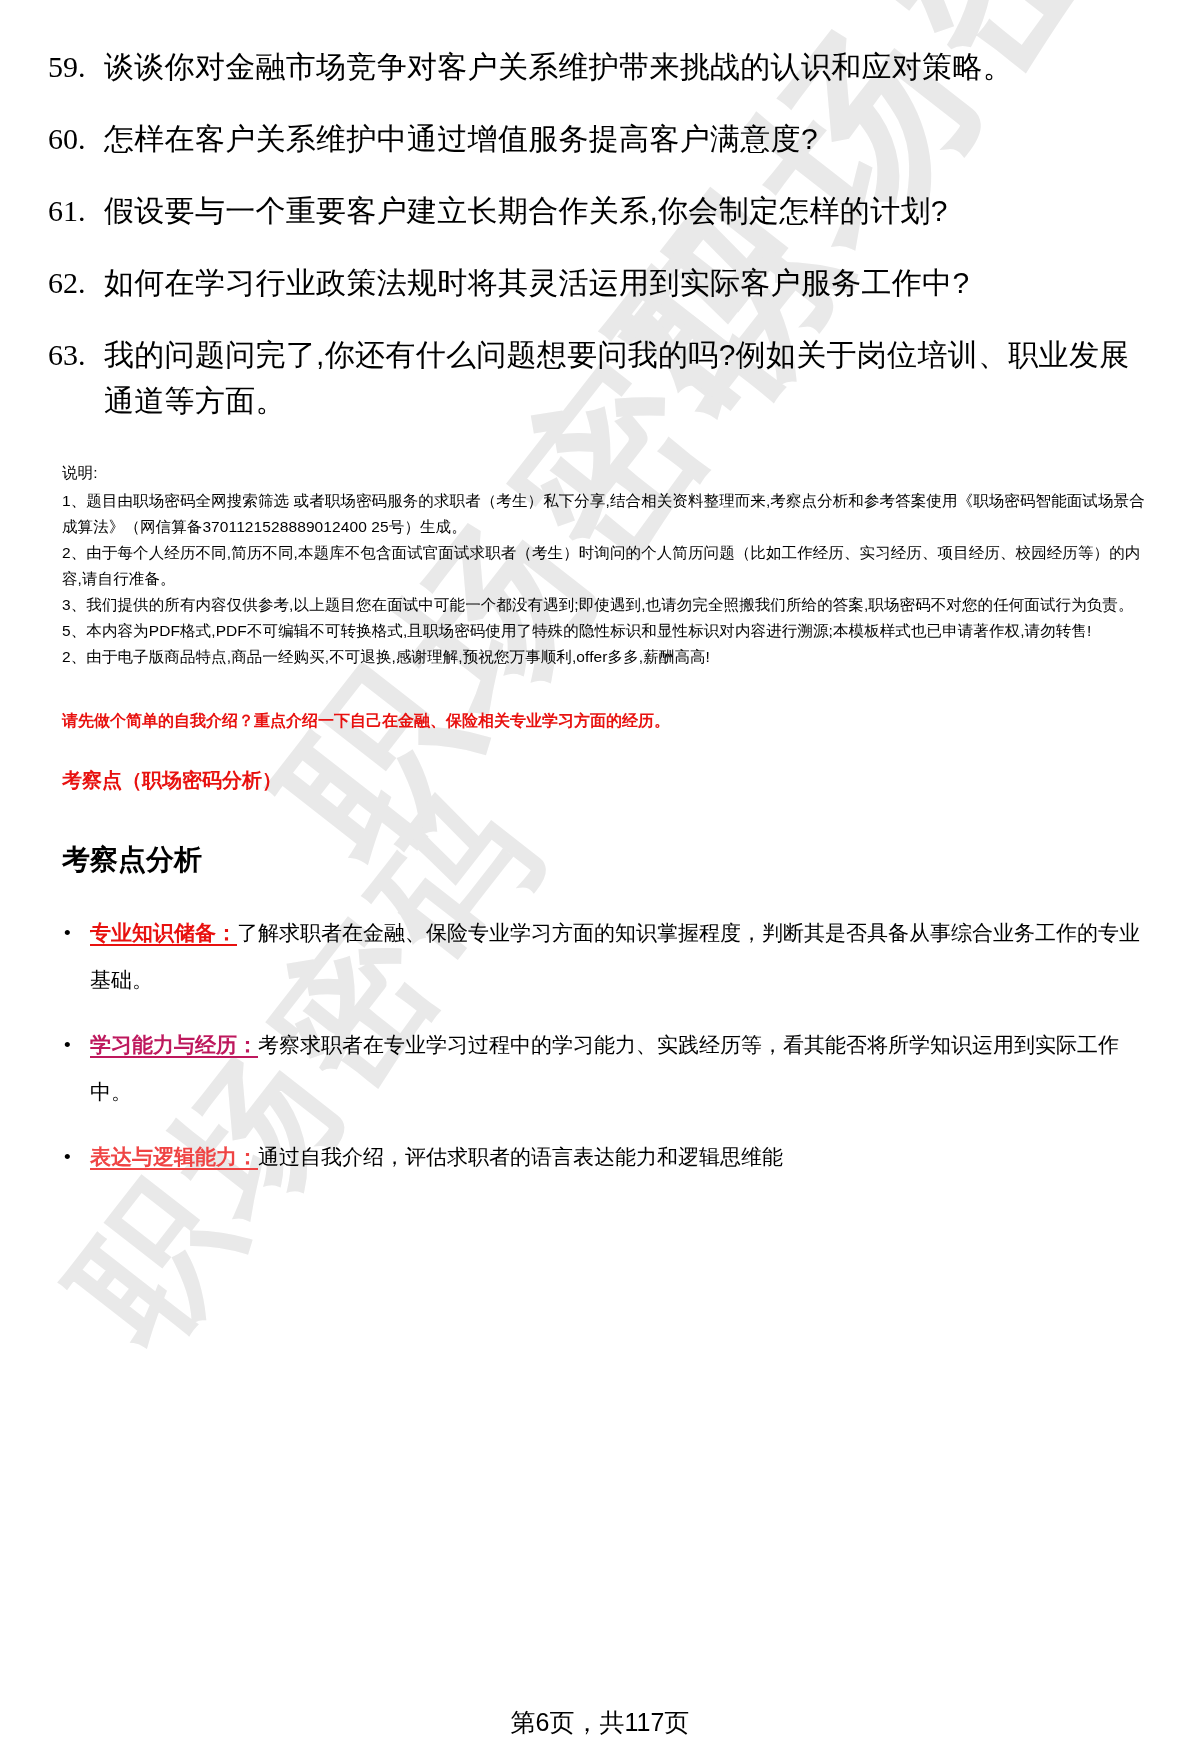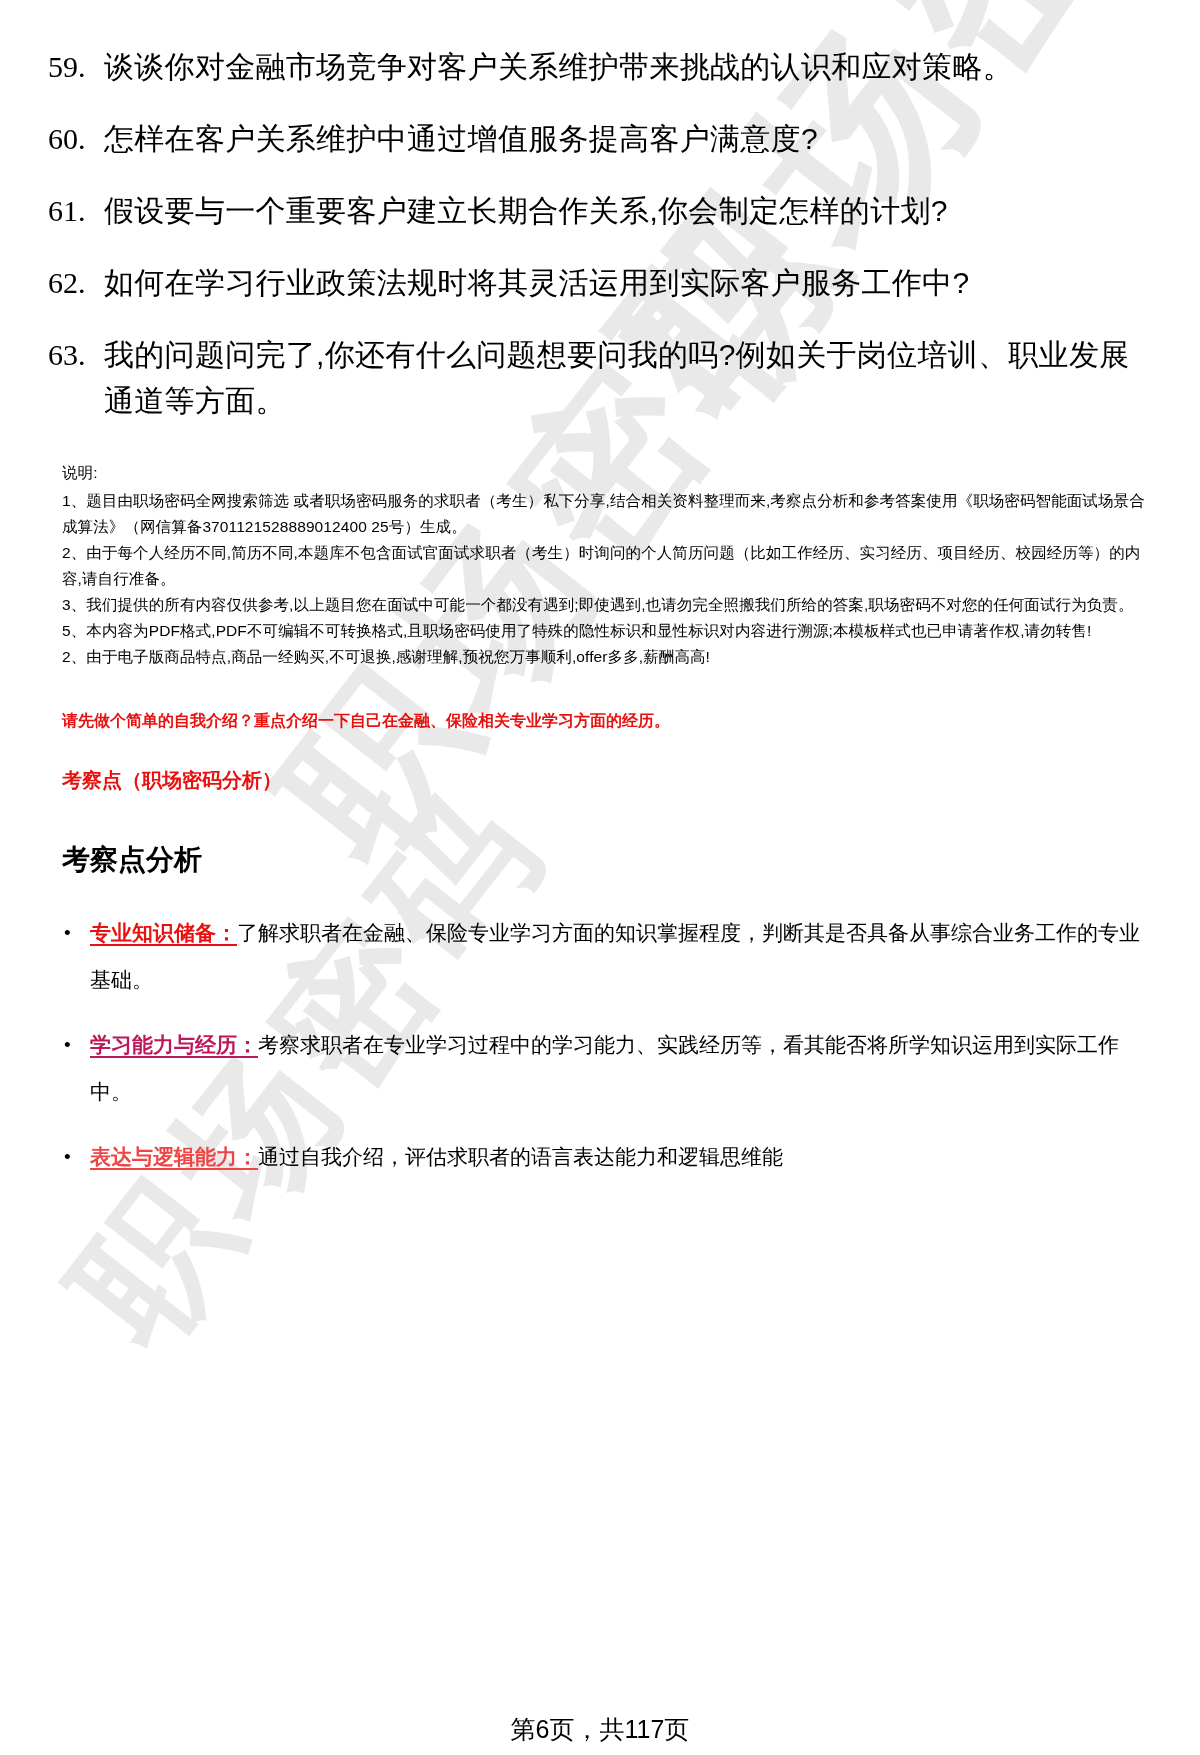--- a/index.html
+++ b/index.html
@@ -166,21 +166,21 @@
   }
   .b-label.red   { color: #e8110f; }
   .b-label.blue  { color: #be185d; }
   .b-label.green { color: #ef4444; }
   .b-body { color: #000000; }
 
   
   .footer {
     position: absolute;
     left: 0;
-    bottom: 9px;
+    bottom: 16px;
     width: 1200px;
     text-align: center;
     font-size: 25px;
     line-height: 34px;
     color: #000000;
     z-index: 2;
   }
 </style>
 </head>
 <body>

